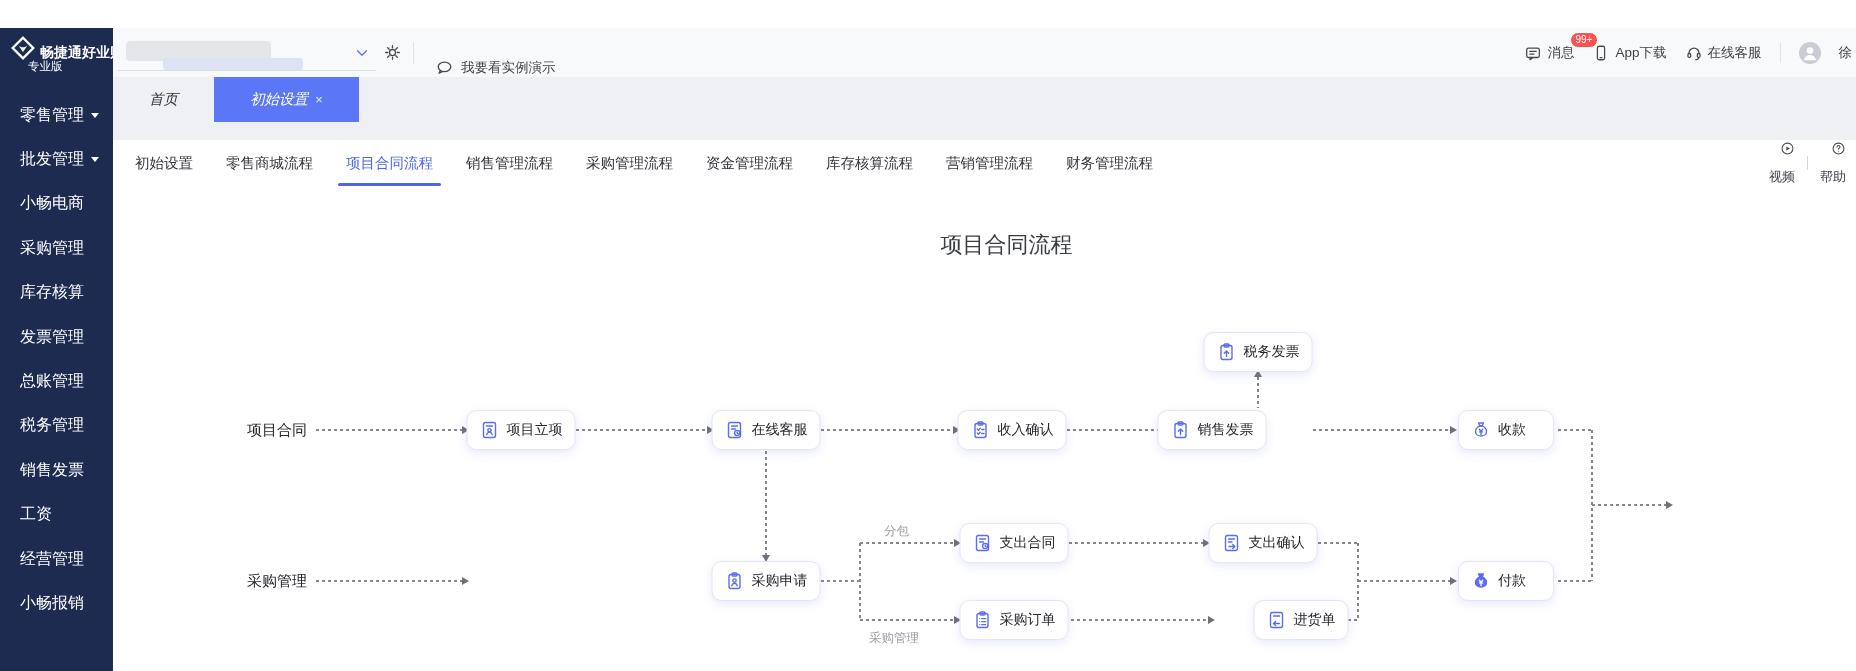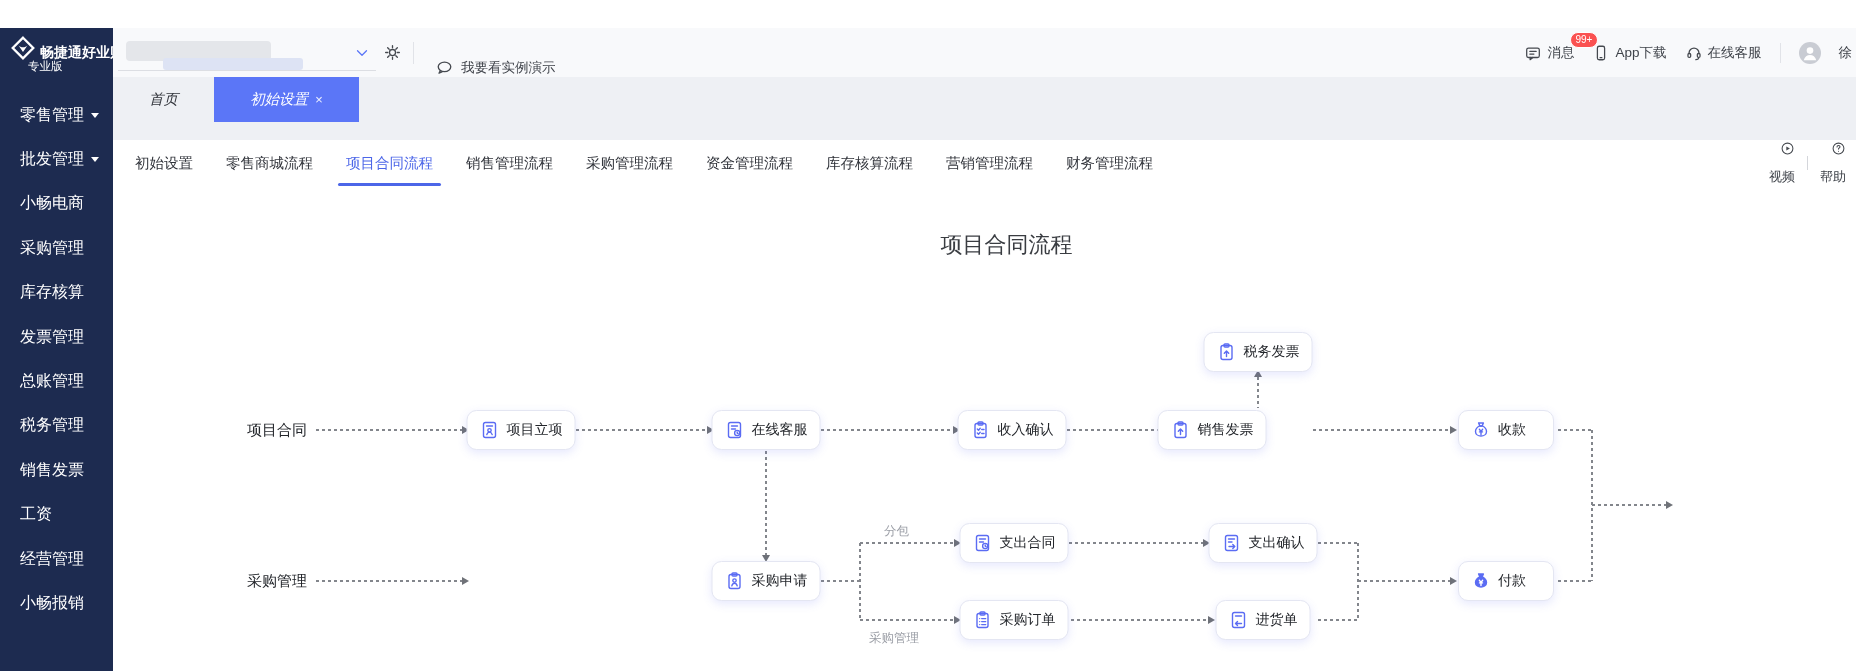--- a/index.html
+++ b/index.html
@@ -389,21 +389,21 @@
       <div class="node clickable" style="left: 1014px; top: 620px;">
         <span style="display: inline-flex;">
           <svg viewBox="0 0 20 20">
             <rect x="4.5" y="3.5" width="11" height="14" rx="2"></rect>
             <rect x="7.5" y="2" width="5" height="3" rx="1"></rect>
             <path d="M7.2 8.6h.01M9.2 8.6h4M7.2 11.6h.01M9.2 11.6h4M7.2 14.6h.01M9.2 14.6h4"></path>
           </svg>
         </span>
         <span>采购订单</span>
       </div>
-      <div class="node clickable" style="left: 1263px; top: 620px; min-width: 92px;">
+      <div class="node clickable" style="left: 1301px; top: 620px; min-width: 92px;">
         <span style="display: inline-flex;">
           <svg viewBox="0 0 20 20">
             <rect x="4" y="2.5" width="12" height="15" rx="2"></rect>
             <path d="M7 6h6"></path>
             <path d="M13 13.5H7.2M9 11.5l-2 2 2 2"></path>
           </svg>
         </span>
         <span>进货单</span>
       </div>
       <div class="node clickable" style="left: 1506px; top: 581px; min-width: 96px;">

